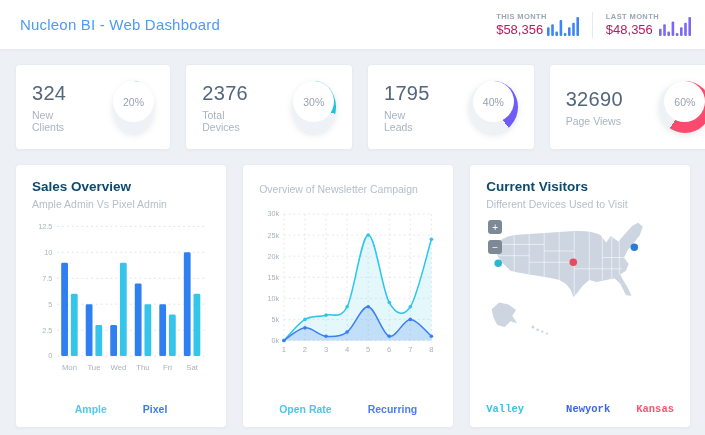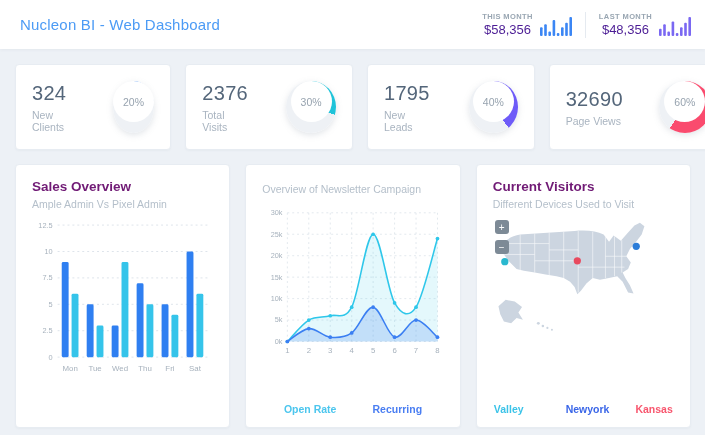--- a/index.html
+++ b/index.html
@@ -12,24 +12,24 @@
   }
   
   header {
     height:49px; background:#ffffff;
     display:flex; align-items:center; justify-content:space-between;
     padding:0 14px 0 20px;
     box-shadow:0 1px 3px rgba(60,80,100,.06);
   }
   .app-title { color:#4c9bf5; font-size:15px; font-weight:500; letter-spacing:.2px; }
   .hstats { display:flex; align-items:center; }
-  .hstat { display:flex; align-items:flex-end; gap:7px;text-align:center; }
+  .hstat { display:flex; align-items:flex-end; gap:0; }
   .htext { display:flex; flex-direction:column; }
   .hlabel { font-size:7.5px; font-weight:700; color:#99a6b2; letter-spacing:.4px; }
-  .hvalue { font-size:13px; font-weight:500; color:#4c1d95; margin-top:1px; }
+  .hvalue { font-size:13px; font-weight:500; color:#be185d; margin-top:1px; }
   .spark { width:32px; height:21px; }
   .hdivider { width:1px; height:26px; background:#e5eaf0; margin:0 13px; }
   
   .stat-row {
     display:grid; grid-template-columns:repeat(4,1fr); gap:14px;
     margin:15px 14px 0 15px; height:86px;
   }
   .chart-row {
     display:grid; grid-template-columns:repeat(3,1fr); gap:15px;
     margin:14px 14px 0 15px; height:264px;
@@ -48,21 +48,21 @@
     background:#eef1f5;
     box-shadow:0 2px 6px rgba(140,153,166,.25);
   }
   .ring-inner {
     width:41px; height:41px; background:#fff; border-radius:50%;
     display:flex; align-items:center; justify-content:center;
     font-size:10.5px; color:#97a3af;
   }
   
   .chart-card { display:flex; flex-direction:column; padding:14px 16px 12px; }
-  .card-title { font-size:13.5px; font-weight:700; color:#701a75; }
+  .card-title { font-size:13.5px; font-weight:700; color:#0c4a6e; }
   .card-subtitle { font-size:10.5px; color:#b4bfca; margin-top:4px; }
   .chart-svg { width:100%; height:164px; margin-top:6px; }
   .chart-legend {
     margin-top:auto; display:flex; justify-content:center; gap:36px;
     font-size:10.5px; font-weight:700;
   }
   .tick { font-size:7.5px; fill:#a7b2bd; font-family:"Liberation Sans",sans-serif; }
   .xlab { font-size:8px;  fill:#a7b2bd; font-family:"Liberation Sans",sans-serif; }
   
   .map-wrap { position:relative; margin-top:10px; }
@@ -70,21 +70,21 @@
   .map-zoom {
     position:absolute; left:2px; top:0;
     display:flex; flex-direction:column; gap:6px;
   }
   .zoom-btn {
     width:14px; height:14px; border:none; border-radius:3px;
     background:#7d8a96; color:#fff; font-size:10px; line-height:13px;
     text-align:center; cursor:pointer; padding:0;
     font-family:"Liberation Sans",sans-serif;
   }
-  .visitor-legend { gap:26px; }
+  .visitor-legend { gap:26px;font-family:Liberation Mono, monospace; }
 </style>
 </head>
 <body>
 
 <header>
   <div class="app-title">Nucleon BI - Web Dashboard</div>
   <div class="hstats">
     <div class="hstat">
       <div class="htext">
         <div class="hlabel">THIS MONTH</div>
@@ -130,21 +130,21 @@
       </div>
       <div class="ring" style="background: conic-gradient(rgb(47, 128, 237) 72deg, rgb(238, 241, 245) 0deg);">
         <span class="ring-inner">
             <span>20%</span>
           </span>
       </div>
     </article>
     <article class="card stat-card">
       <div>
         <div class="stat-value">2376</div>
-        <div class="stat-label">Total Visits</div>
+        <div class="stat-label">Total Devices</div>
       </div>
       <div class="ring" style="background: conic-gradient(rgb(30, 195, 217) 108deg, rgb(238, 241, 245) 0deg);">
         <span class="ring-inner">
             <span>30%</span>
           </span>
       </div>
     </article>
     <article class="card stat-card">
       <div>
         <div class="stat-value">1795</div>
@@ -199,20 +199,24 @@
           <text x="114.66666666666666" y="154" text-anchor="middle" class="xlab">Thu</text>
           <rect x="106.16666666666666" y="64.96" width="7" height="75.04" rx="1.5" fill="#2f7ff1"></rect>
           <rect x="116.16666666666666" y="86.4" width="7" height="53.599999999999994" rx="1.5" fill="#35c4ea"></rect>
           <text x="140" y="154" text-anchor="middle" class="xlab">Fri</text>
           <rect x="131.5" y="86.4" width="7" height="53.599999999999994" rx="1.5" fill="#2f7ff1"></rect>
           <rect x="141.5" y="97.12" width="7" height="42.879999999999995" rx="1.5" fill="#35c4ea"></rect>
           <text x="165.33333333333331" y="154" text-anchor="middle" class="xlab">Sat</text>
           <rect x="156.83333333333331" y="32.8" width="7" height="107.2" rx="1.5" fill="#2f7ff1"></rect>
           <rect x="166.83333333333331" y="75.68" width="7" height="64.32" rx="1.5" fill="#35c4ea"></rect>
         </svg>
+      <div class="chart-legend">
+        <span style="color: rgb(86, 199, 239);">Ample</span>
+        <span style="color: rgb(55, 125, 240);">Pixel</span>
+      </div>
     </article>
 
     <article class="card chart-card">
       <div class="card-subtitle">Overview of Newsletter Campaign</div>
       <svg class="chart-svg" viewBox="0 0 186 160">
           <line x1="26" y1="8" x2="26" y2="140" stroke="#e2e8ee" stroke-width="1" stroke-dasharray="2 3"></line>
           <text x="26" y="152" text-anchor="middle" class="xlab">1</text>
           <line x1="48" y1="8" x2="48" y2="140" stroke="#e2e8ee" stroke-width="1" stroke-dasharray="2 3"></line>
           <text x="48" y="152" text-anchor="middle" class="xlab">2</text>
           <line x1="70" y1="8" x2="70" y2="140" stroke="#e2e8ee" stroke-width="1" stroke-dasharray="2 3"></line>

